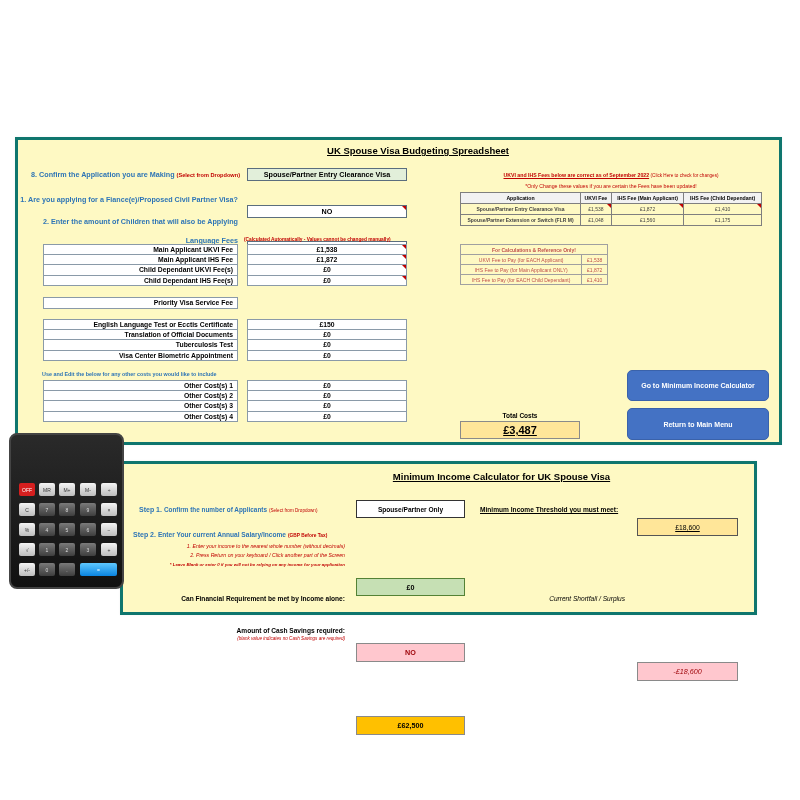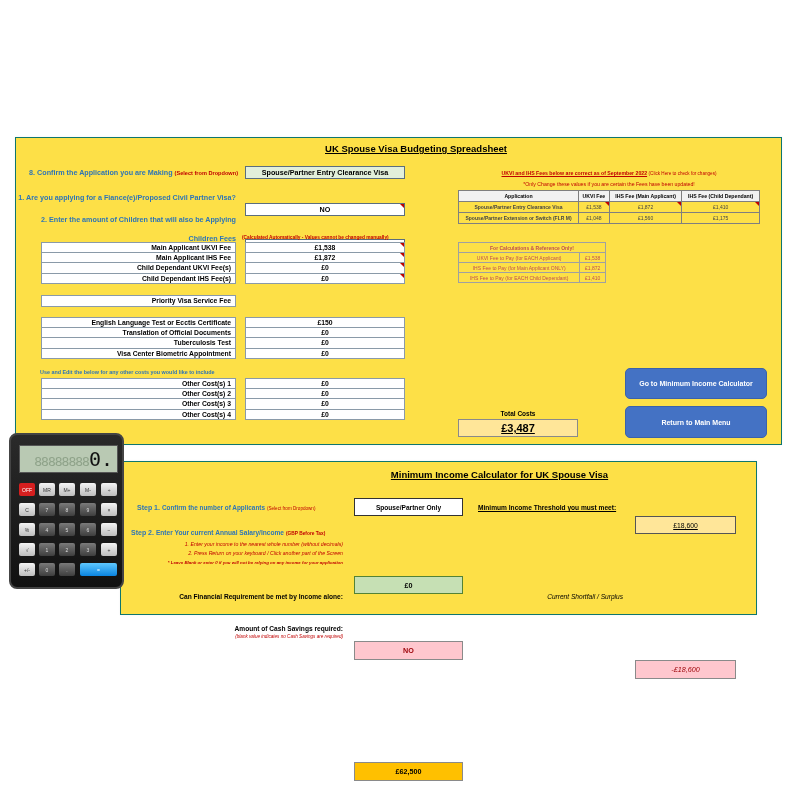--- a/index.html
+++ b/index.html
@@ -1,19 +1,19 @@
 <!DOCTYPE html>
 <html><head>
 <meta charset="utf-8">
 <style>
   * { box-sizing: border-box; margin: 0; padding: 0; }
   body { width: 800px; height: 800px; background: #ffffff; position: relative; overflow: hidden;
          font-family: "Liberation Sans", sans-serif; color: #000; }
   .abs { position: absolute; }
-  .sheet { position: absolute; background: #fde047; border: 1px solid #0f766e; box-shadow: 0 0 2px rgba(0,0,0,0.06); }
+  .sheet { position: absolute; background: #fef9c3; border: 3px solid #0f766e; box-shadow: 0 0 2px rgba(0,0,0,0.06); }
   .title { font-weight: bold; text-decoration: underline; font-size: 9.5px; text-align: center; }
   .q { font-size: 7.2px; font-weight: bold; color: #2e75b6; text-align: right; white-space: nowrap; }
   .q .red { color: #c00000; font-size: 5.6px; }
   .box { border: 1px solid #5b6e7e; background: #fff; font-size: 7.2px; font-weight: bold; text-align: center;
          display: flex; align-items: center; justify-content: center; position: relative; }
   .box.green { background: #e2efda; }
   .tri::after { content: ""; position: absolute; right: 0; top: 0; border-top: 4px solid #c00000; border-left: 4px solid transparent; }
   .rowlab { border: 1px solid #8a9aa8; border-top: none; font-size: 6.8px; font-weight: bold; text-align: right; padding-right: 4px;
             height: 10.5px; line-height: 9.5px; background: #fff; }
   .rowlab.first { border-top: 1px solid #8a9aa8; }
@@ -28,21 +28,21 @@
   table.fees td { color: #444; }
   table.ref { border-collapse: collapse; font-size: 5px; color: #c0504d; }
   table.ref td, table.ref th { border: 1px solid #a0a0a0; height: 10px; text-align: center; padding: 0 3px; }
   table.ref th { font-weight: bold; color: #c0504d; }
   .btn { background: #4472c4; border-radius: 5px; color: #fff; font-size: 7px; font-weight: bold; display: flex; align-items: center;
          justify-content: center; border: 1px solid #3a62aa; }
   .total { background: #ffe699; border: 1px solid #8a8a8a; font-size: 11px; font-weight: bold; text-decoration: underline;
            display: flex; align-items: center; justify-content: center; }
   .lab-b { font-size: 6.8px; font-weight: bold; text-align: right; }
   .pink { background: #ffc7ce; border: 1px solid #8a8a8a; }
-  .amber { background: #ffc000; border: 1px solid #8a8a8a; margin-top: 48px; }
+  .amber { background: #ffc000; border: 1px solid #8a8a8a; }
   .yellow { background: #ffe699; border: 1px solid #555; }
   
   .calc { position: absolute; left: 9px; top: 433px; width: 115px; height: 156px; background: linear-gradient(#2a2a2a,#111);
           border-radius: 8px; border: 2px solid #444; }
   .lcd { position: absolute; left: 8px; top: 10px; width: 99px; height: 28px; background: #b9c9b3; border: 1px solid #555;
          font-family: "DejaVu Sans Mono", monospace; font-size: 20px; color: #8fa38a; text-align: right; padding-right: 4px; line-height: 26px; }
   .lcd span.z { color: #111; }
   .key { position: absolute; width: 16px; height: 13px; border-radius: 2px; font-size: 5px; display: flex; align-items: center;
          justify-content: center; color: #333; background: linear-gradient(#f4f4f4,#bdbdbd); }
   .key.dark { background: linear-gradient(#7a7a7a,#3e3e3e); color: #ddd; }
@@ -59,21 +59,21 @@
     <span>8. Confirm the Application you are Making</span> <span class="red">(Select from Dropdown)</span>
   </div>
   <div class="abs box green" style="left:229px;top:28px;width:160px;height:13px;">Spouse/Partner Entry Clearance Visa</div>
 
   <div class="abs q" style="left:0;top:55px;width:220px;">1. Are you applying for a Fiance(e)/Proposed Civil Partner Visa?</div>
   <div class="abs box tri" style="left:229px;top:52px;width:160px;height:13px;">NO</div>
 
   <div class="abs q" style="left:0;top:77px;width:220px;">2. Enter the amount of Children that will also be Applying</div>
   <div class="abs box" style="left:229px;top:75px;width:160px;height:13px;font-weight:normal;">0</div>
 
-  <div class="abs" style="left:150px;top:96px;width:70px;text-align:right;font-size:7.2px;font-weight:bold;color:#2e75b6;text-decoration:underline;">Children Fees</div>
+  <div class="abs" style="left:150px;top:96px;width:70px;text-align:right;font-size:7.2px;font-weight:bold;color:#2e75b6;text-decoration:underline;">Language Fees</div>
   <div class="abs small-red" style="left:226px;top:97px;">(Calculated Automatically - Values cannot be changed manually)</div>
 
   <div class="abs" style="left:25px;top:104px;width:195px;">
     <div class="rowlab first">Main Applicant UKVI Fee</div>
     <div class="rowlab">Main Applicant IHS Fee</div>
     <div class="rowlab">Child Dependant UKVI Fee(s)</div>
     <div class="rowlab">Child Dependant IHS Fee(s)</div>
   </div>
   <div class="abs" style="left:229px;top:104px;width:160px;">
     <div class="rowval first tri">£1,538</div>
@@ -195,23 +195,20 @@
 
   <div class="abs" style="left:380px;top:131px;width:122px;text-align:right;font-size:6.6px;font-style:italic;">Current Shortfall / Surplus</div>
   <div class="abs box pink" style="left:514px;top:125px;width:101px;height:19px;color:#9c0006;font-style:italic;font-weight:normal;">-£18,600</div>
 
   <div class="abs lab-b" style="left:0;top:163px;width:222px;font-size:6.6px;">Amount of Cash Savings required:</div>
   <div class="abs" style="left:0;top:172px;width:222px;text-align:right;font-size:4.6px;font-style:italic;color:#c00000;">(blank value indicates no Cash Savings are required)</div>
   <div class="abs box amber" style="left:233px;top:160px;width:109px;height:19px;">£62,500</div>
 </div>
 
 <div class="calc">
-  <div class="lcd">
-    <span style="font-size:13px;letter-spacing:-1px;">88888888</span><span class="z">0.</span>
-  </div>
 
   <div class="key off" style="left:8px;top:48px;">OFF</div>
   <div class="key" style="left:28px;top:48px;">MR</div>
   <div class="key" style="left:48px;top:48px;">M+</div>
   <div class="key" style="left:69px;top:48px;">M-</div>
   <div class="key" style="left:90px;top:48px;">÷</div>
 
   <div class="key" style="left:8px;top:68px;">C</div>
   <div class="key dark" style="left:28px;top:68px;">7</div>
   <div class="key dark" style="left:48px;top:68px;">8</div>

